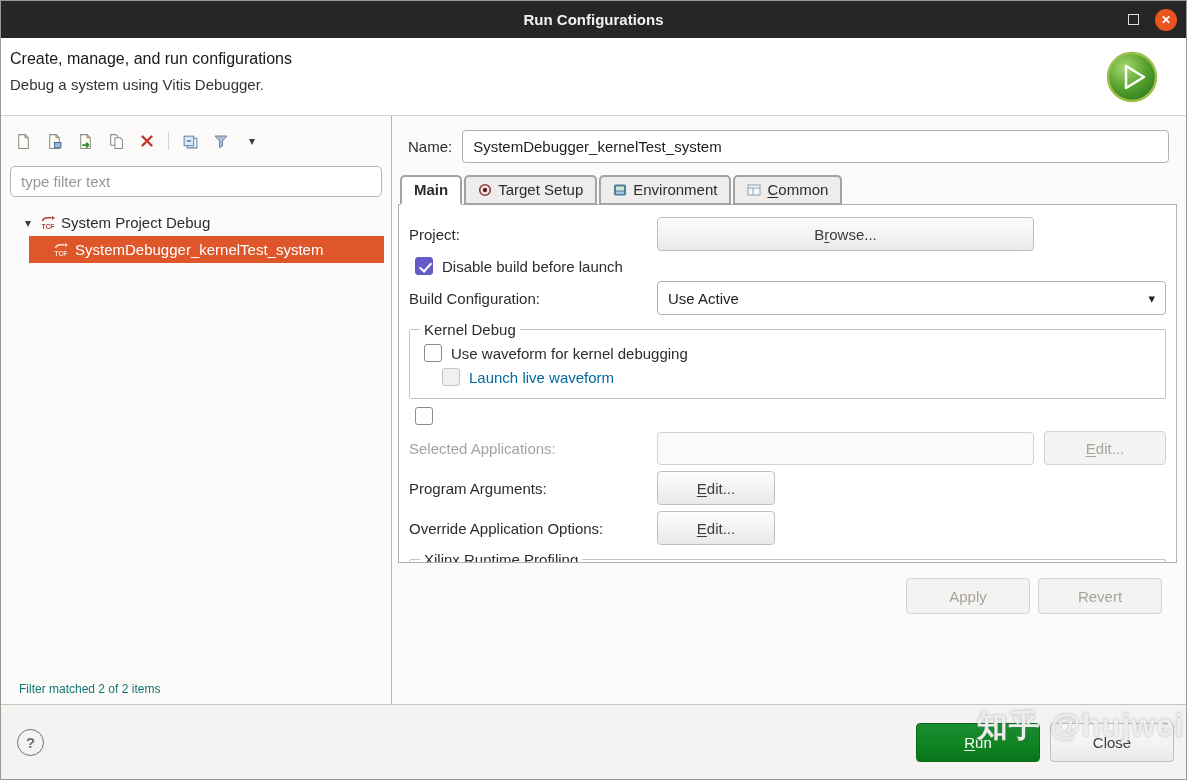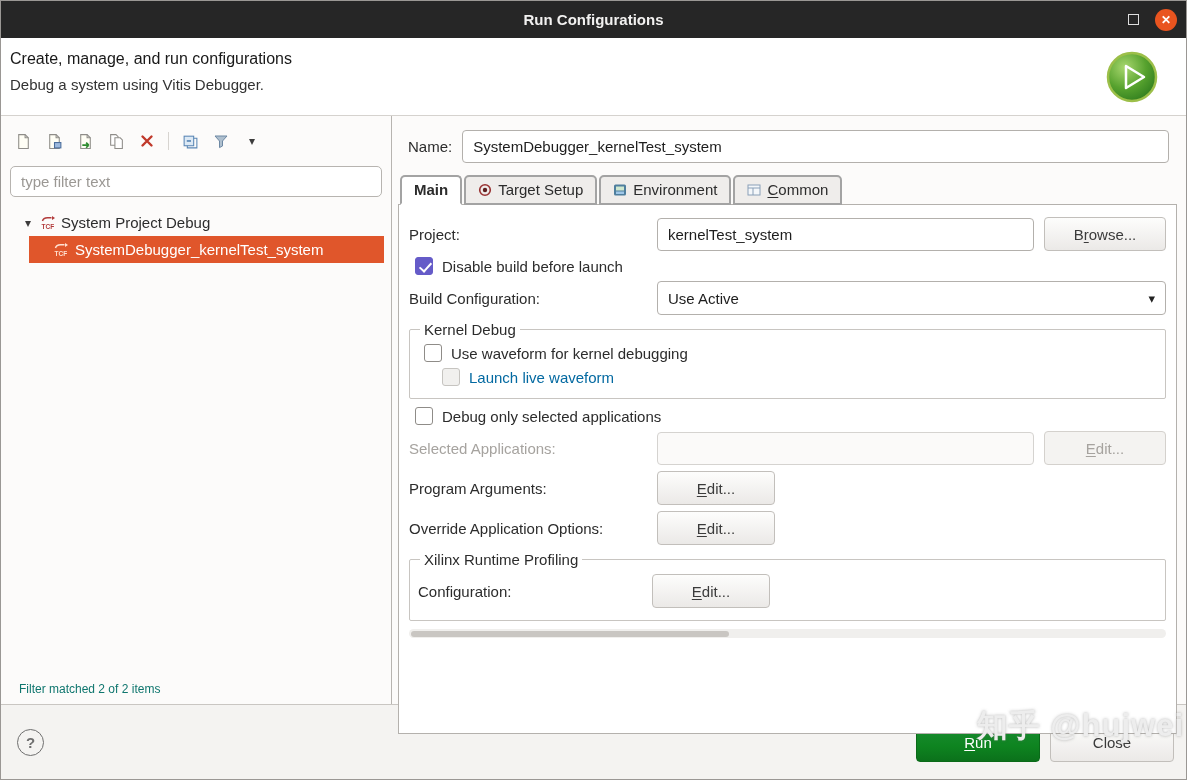--- a/index.html
+++ b/index.html
@@ -45,21 +45,21 @@
   .name-row { display:flex; align-items:center; margin:14px 17px 0 16px; gap:10px; }
   .name-row label { font-size:15px; color:#2c2c2c; }
   .text-input { height:33px; border:1px solid #b3b0ac; border-radius:4px; padding:0 10px; font-size:15px; color:#1d1d1d; background:#fff; outline:none; font-family:"Liberation Sans", sans-serif; }
   .name-input { flex:1; }
 
   .tabs { display:flex; gap:2px; margin:12px 0 -1px 6px; position:relative; z-index:2; padding-left:2px; }
   .tab { display:inline-flex; align-items:center; gap:6px; padding:4px 12px 5px 12px; font-size:15px; color:#2c2c2c; background:#efedeb; border:2px solid #a3a3a3; border-radius:5px 5px 0 0; cursor:default; }
   .tab.active { background:#ffffff; border-bottom-color:#ffffff; font-weight:bold; }
   .tab-ico { width:14px; height:14px; display:inline-flex; }
 
-  .tab-content { position:relative; z-index:1; margin:0 9px 0 6px; height:530px; background:#ffffff; border:1px solid #b4b1ad; padding:8px 10px; overflow:hidden; }
+  .tab-content { position:relative; z-index:1; margin:0 9px 0 6px; height:359px; background:#ffffff; border:1px solid #b4b1ad; padding:8px 10px; overflow:hidden; }
 
   .frow { display:grid; grid-template-columns:238px 1fr 122px; column-gap:10px; align-items:center; margin:4px 0 6px 0; }
   .frow label { font-size:15px; color:#2c2c2c; }
   .frow label.dis, .dis { color:#a6a39f; }
 
   .btn { background:linear-gradient(#fdfdfc,#ebe9e7); border:1px solid #c2bfbb; border-radius:4px; font-size:15px; color:#3b3b3b; height:34px; cursor:default; font-family:"Liberation Sans", sans-serif; }
   .btn.disabled { color:#a6a39f; background:#f4f3f1; border-color:#d4d1cd; }
   .edit-btn { grid-column:2; justify-self:start; width:118px; }
   .mn { text-decoration:underline; text-underline-offset:2px; }
 
@@ -246,21 +246,20 @@
               </svg>
           </span>
           <span><span class="mn">C</span><span>ommon</span></span>
         </div>
       </div>
 
       <div class="tab-content">
 
         <div class="frow">
           <label>Project:</label>
-          <input type="text" class="text-input" value="kernelTest_system" style="">
           <button class="btn"><span>B</span><span class="mn">r</span><span>owse...</span></button>
         </div>
 
         <label class="check-row">
           <span class="cb checked"></span>
           <span>Disable build before launch</span>
         </label>
 
         <div class="frow">
           <label>Build Configuration:</label>
@@ -277,21 +276,20 @@
             <span>Use waveform for kernel debugging</span>
           </label>
           <label class="check-row nested off">
             <span class="cb off"></span>
             <span>Launch live waveform</span>
           </label>
         </fieldset>
 
         <label class="check-row">
           <span class="cb"></span>
-          <span>Debug only selected applications</span>
         </label>
 
         <div class="frow">
           <label class="dis">Selected Applications:</label>
           <input type="text" class="text-input input-dis" disabled="" style="">
           <button class="btn disabled"><span class="mn">E</span><span>dit...</span></button>
         </div>
 
         <div class="frow">
           <label>Program Arguments:</label>

